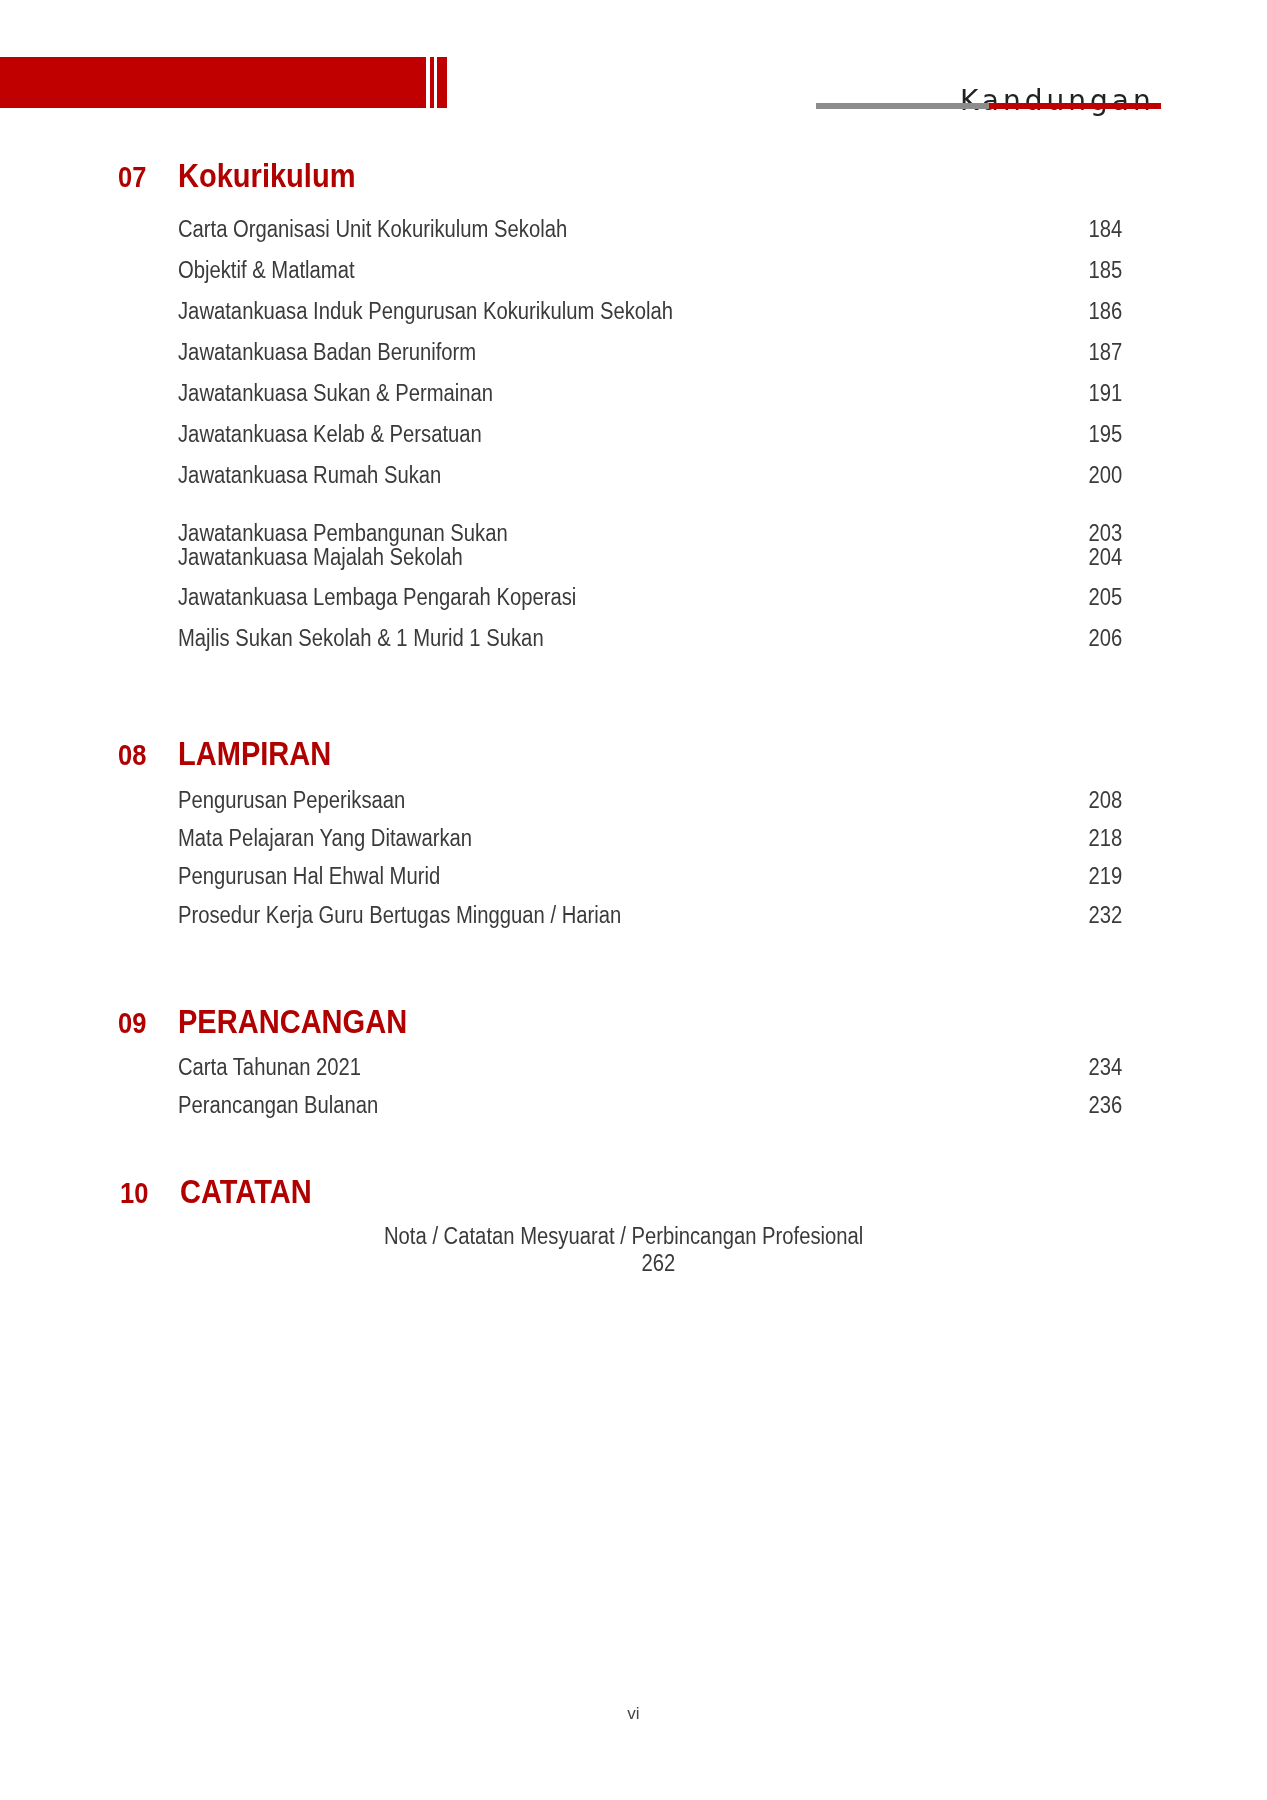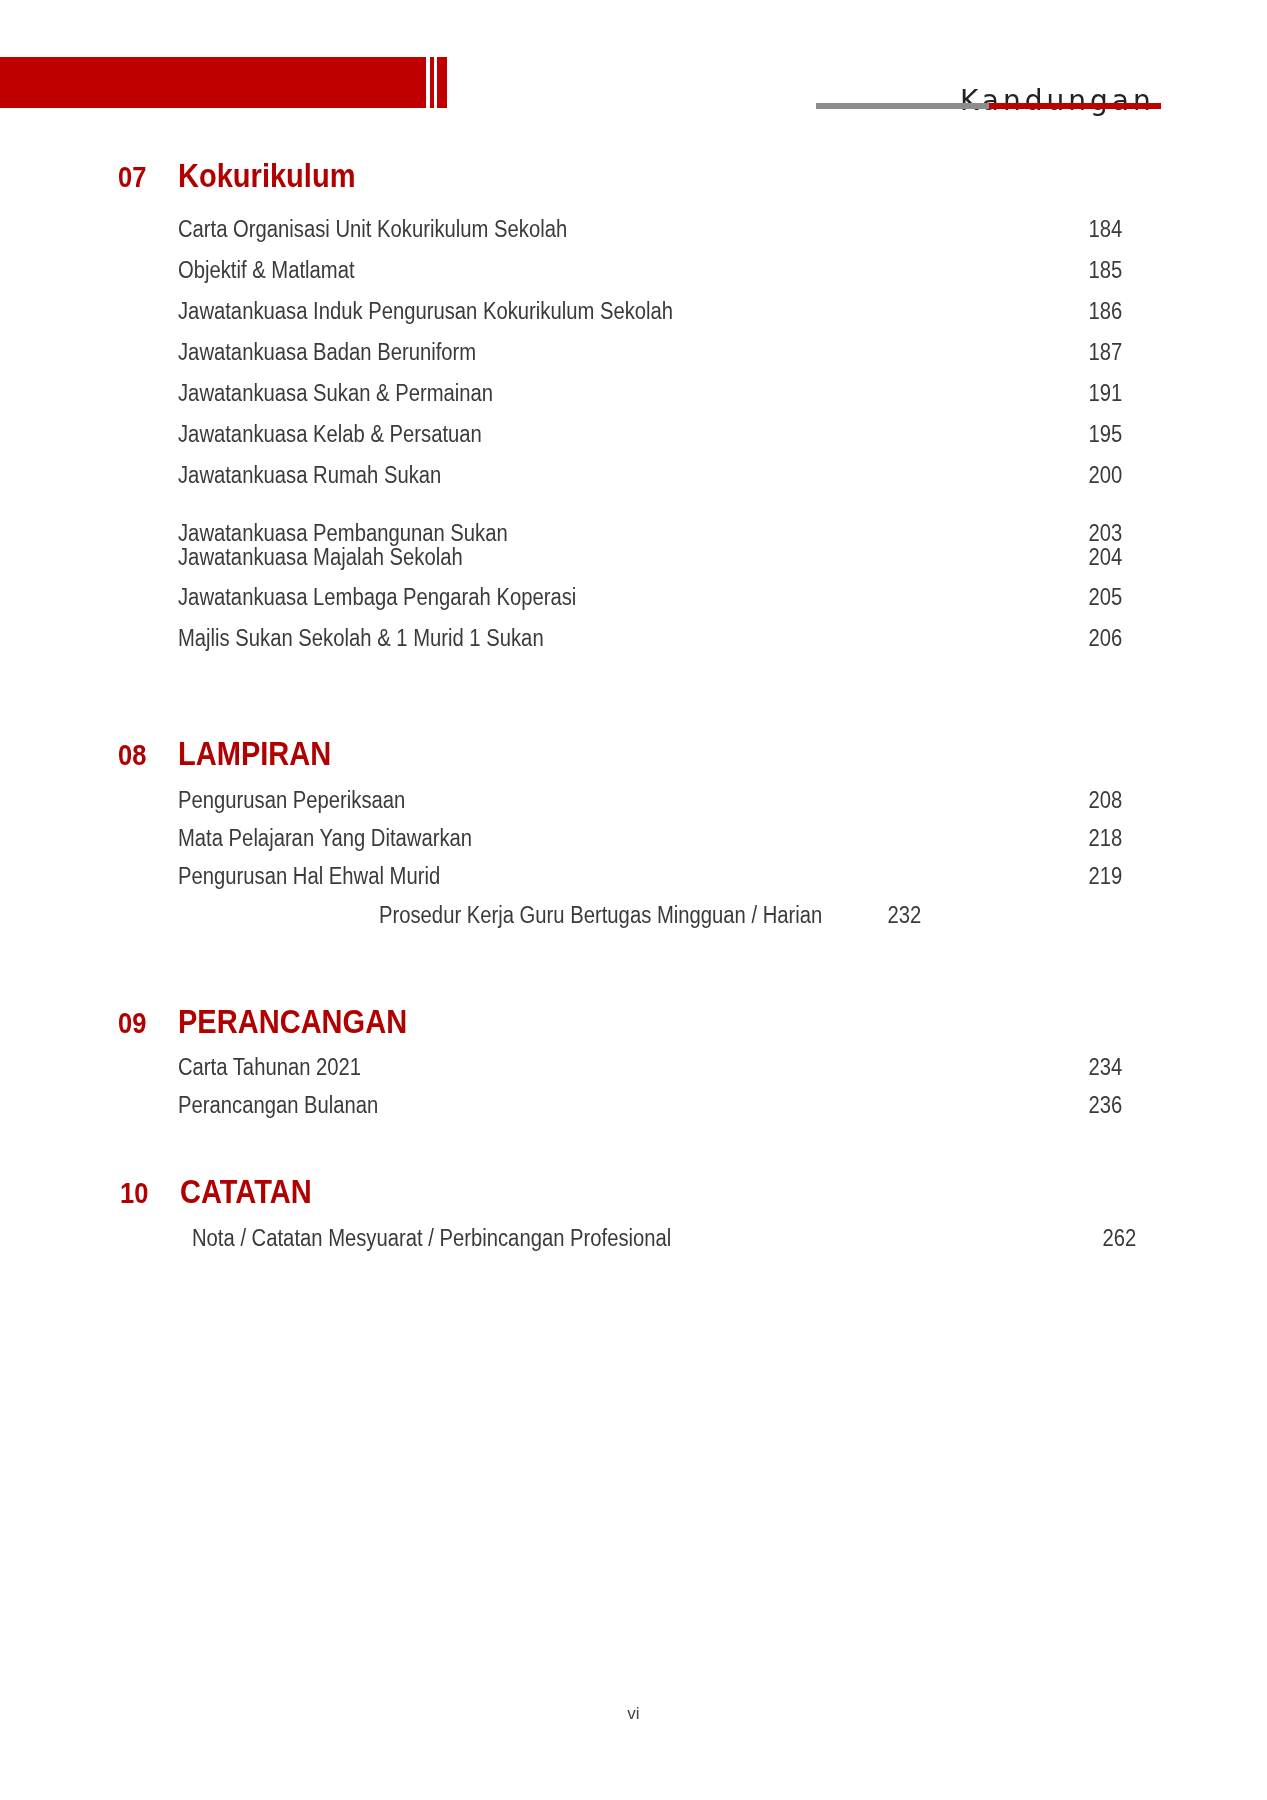--- a/index.html
+++ b/index.html
@@ -88,21 +88,21 @@
       <span class="pg">208</span>
     </div>
   <div class="item" style="top:823px;">
       <span class="lbl">Mata Pelajaran Yang Ditawarkan</span>
       <span class="pg">218</span>
     </div>
   <div class="item" style="top:861px;">
       <span class="lbl">Pengurusan Hal Ehwal Murid</span>
       <span class="pg">219</span>
     </div>
-  <div class="item" style="top:900px;justify-content:center;">
+  <div class="item" style="top:900px;">
       <span class="lbl">Prosedur Kerja Guru Bertugas Mingguan / Harian</span>
       <span class="pg">232</span>
     </div>
 </div>
 
 <div>
   <div class="sec-num" style="top:1006px;">09</div>
   <div class="sec-title" style="top:1003px;">PERANCANGAN</div>
   <div class="item" style="top:1052px;align-items:center;">
       <span class="lbl">Carta Tahunan 2021</span>
@@ -110,19 +110,19 @@
     </div>
   <div class="item" style="top:1090px;gap:40px;">
       <span class="lbl">Perancangan Bulanan</span>
       <span class="pg">236</span>
     </div>
 </div>
 
 <div>
   <div class="sec-num" style="top:1176px;left:120px;">10</div>
   <div class="sec-title" style="top:1173px;left:180px;">CATATAN</div>
-  <div class="item" style="top:1223px;left:192px;">
+  <div class="item" style="top:1223px;left:184px;flex-direction:column;">
       <span class="lbl">Nota / Catatan Mesyuarat / Perbincangan Profesional</span>
       <span class="pg">262</span>
     </div>
 </div>
 
 <div class="pagenum">vi</div>
 
 </body></html>

